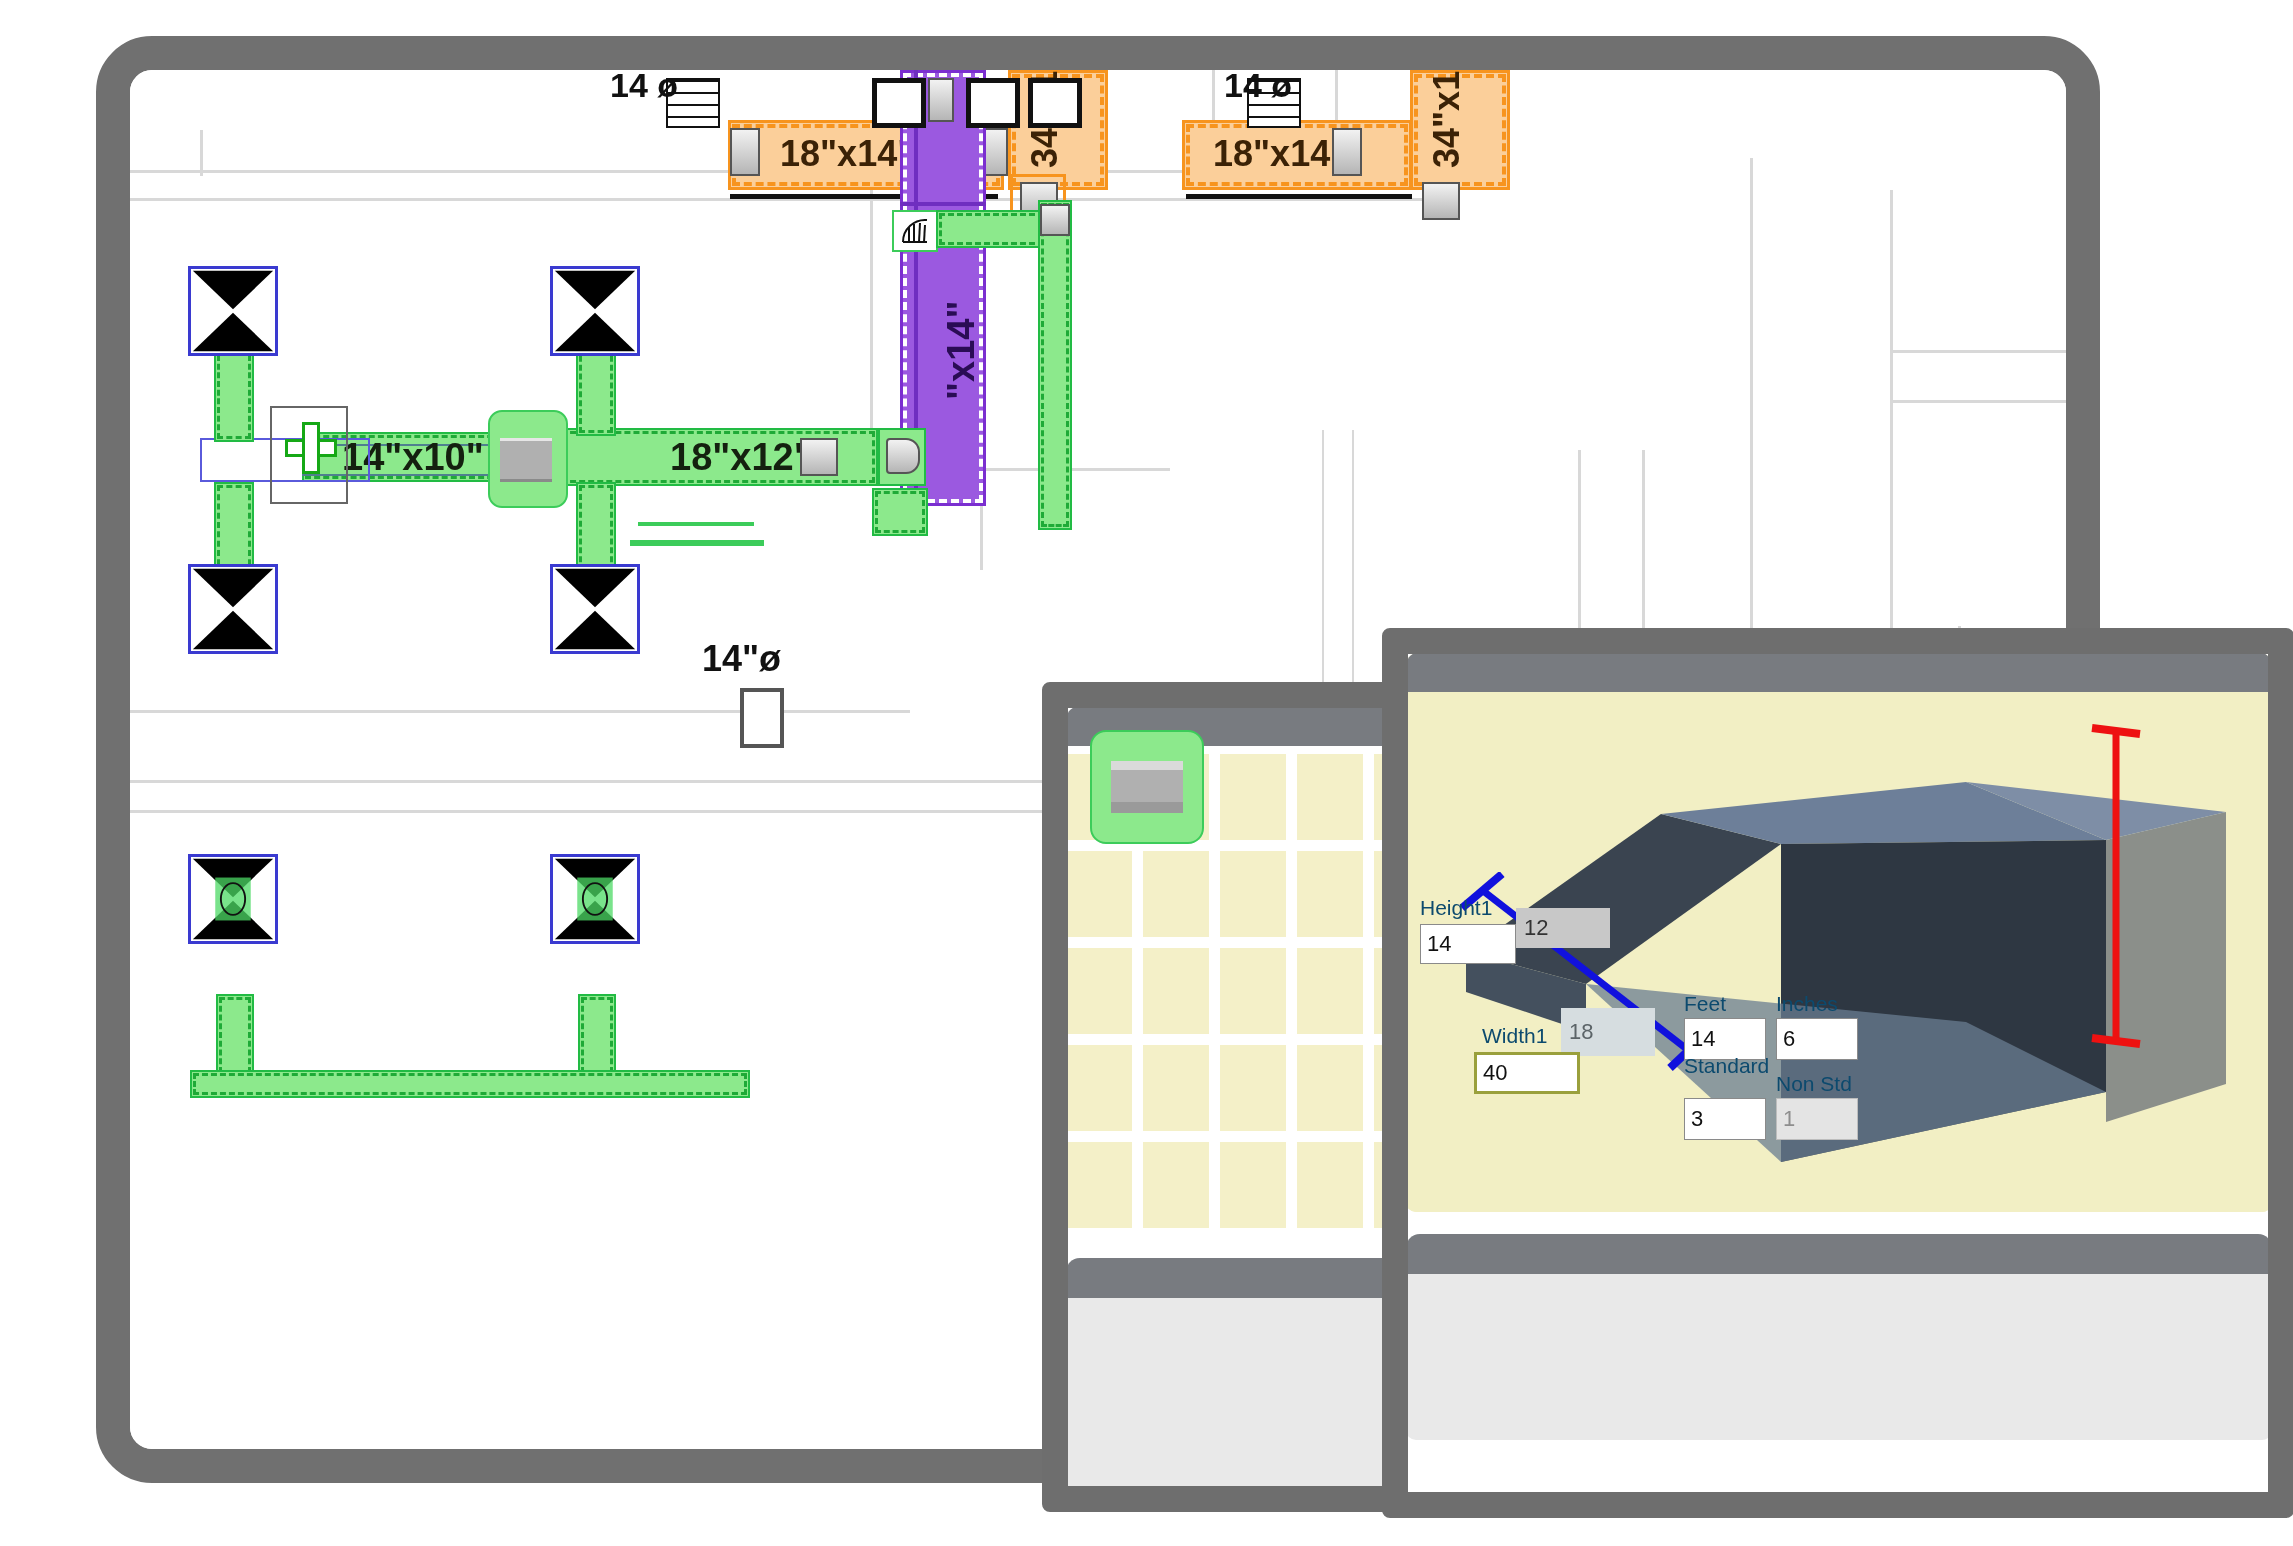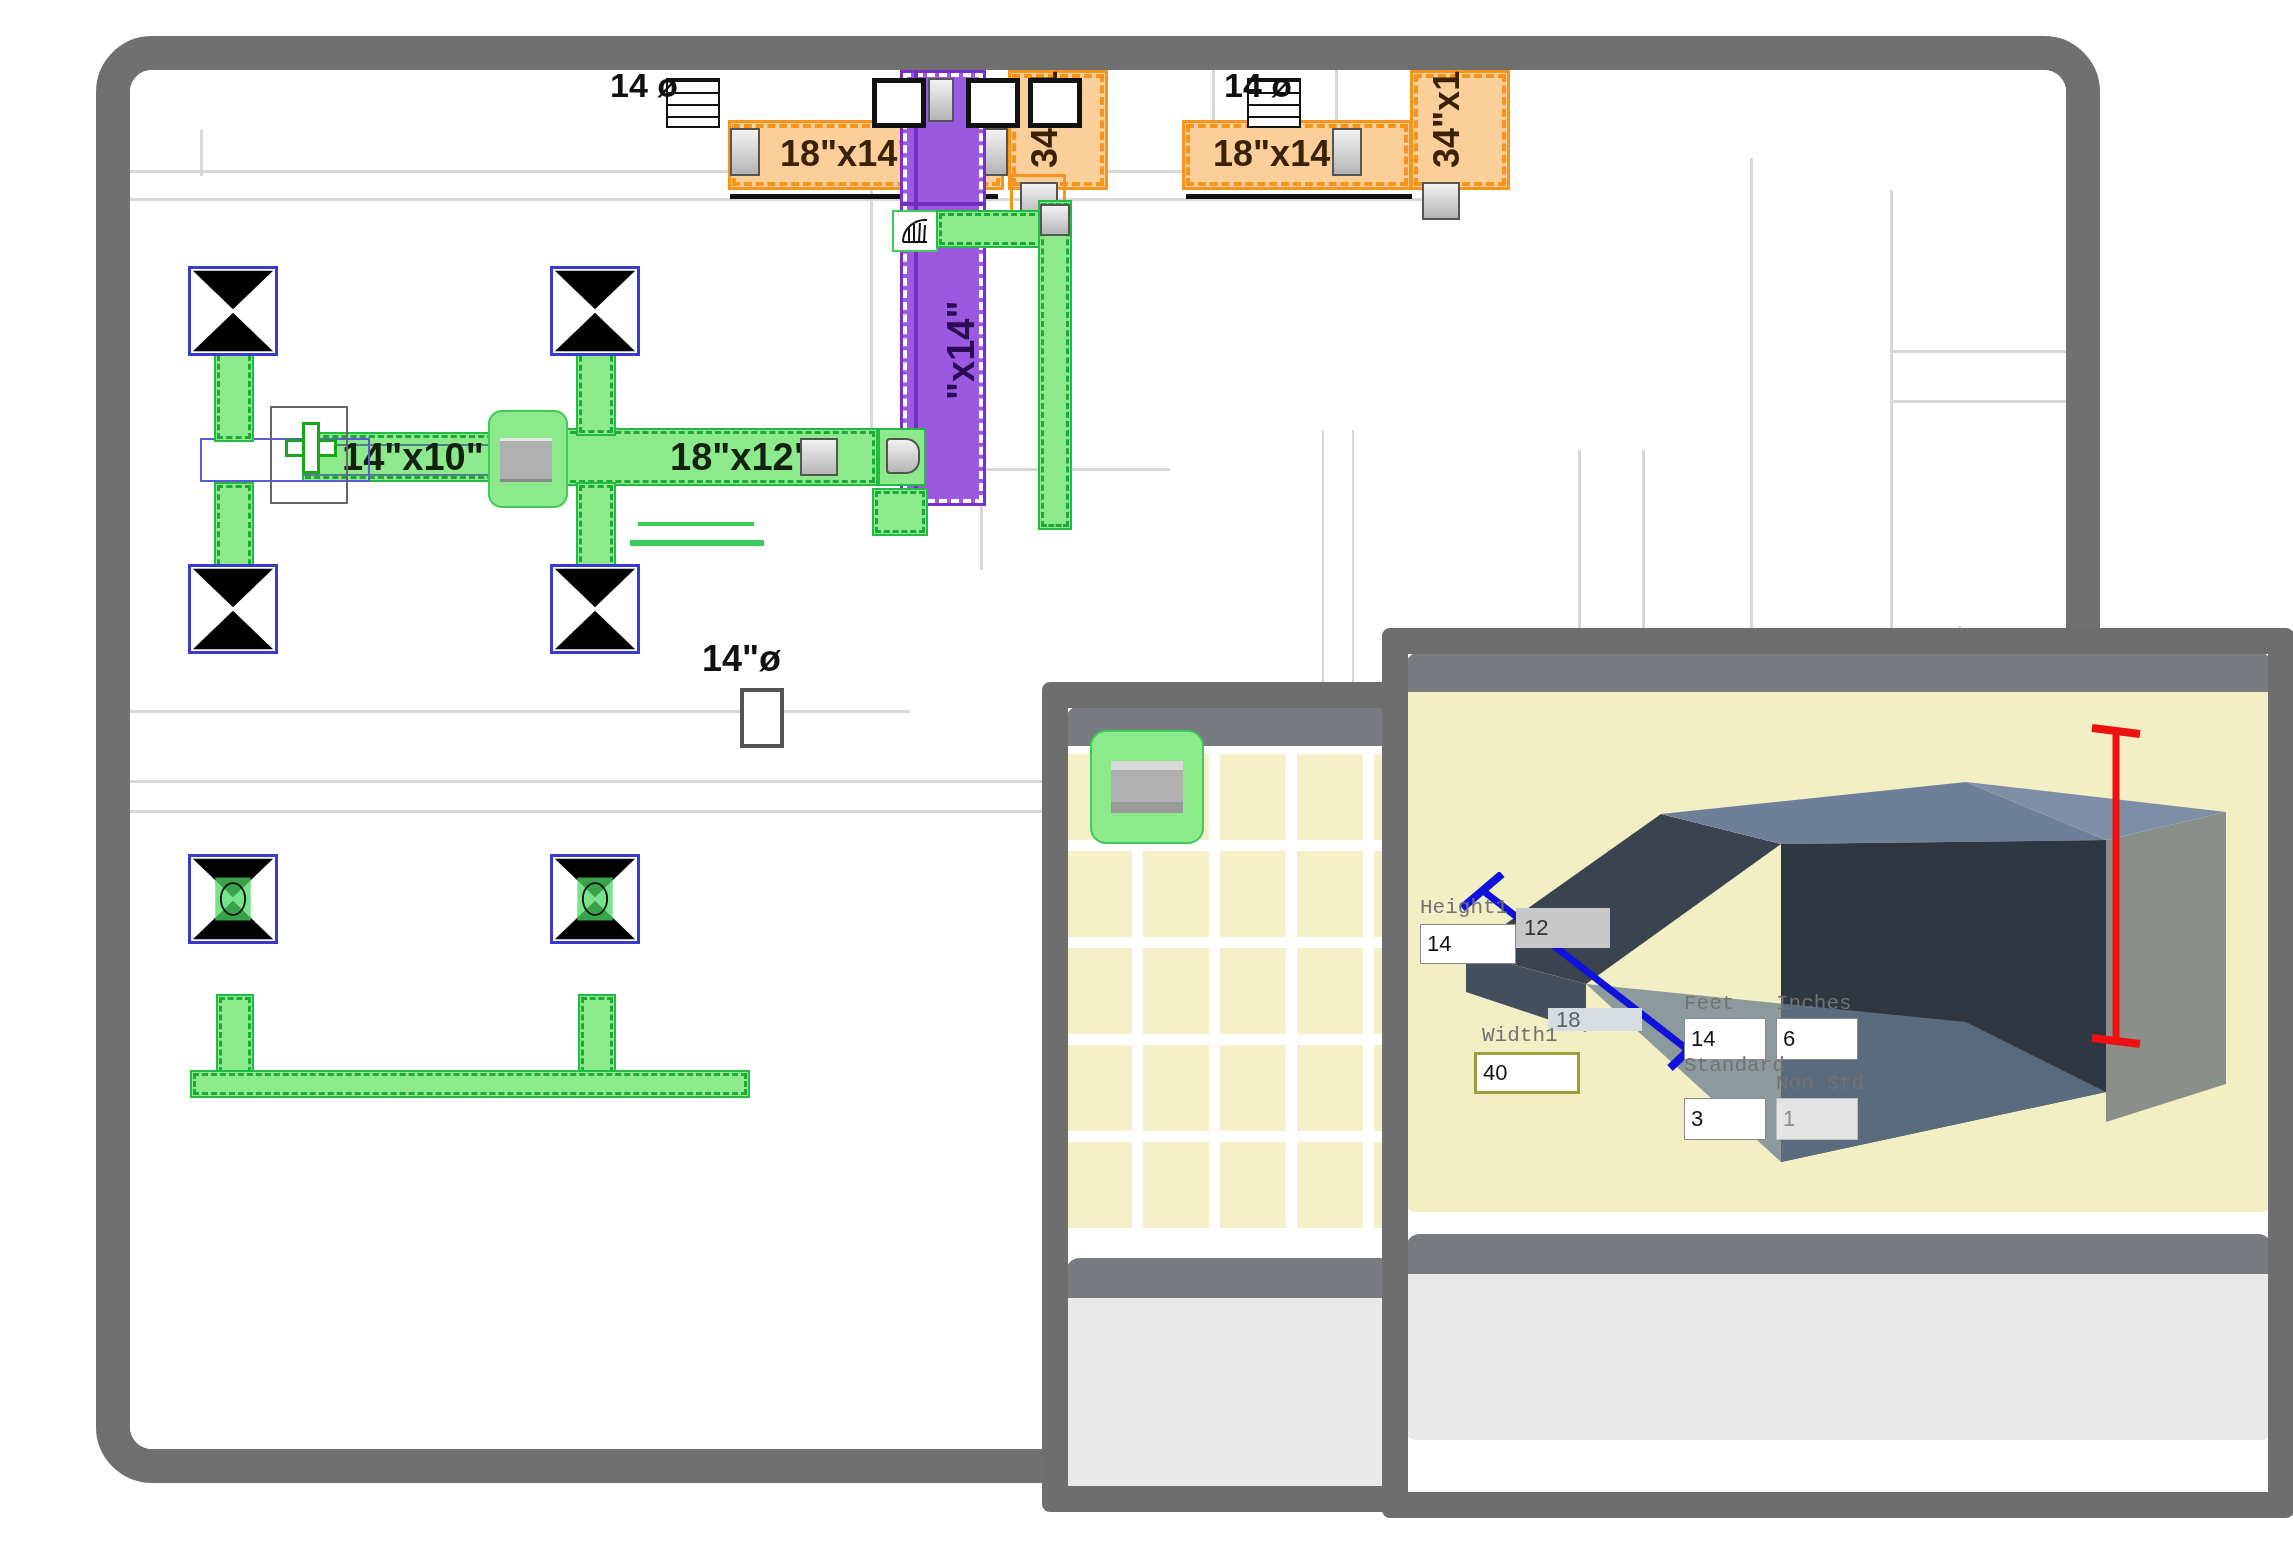--- a/index.html
+++ b/index.html
@@ -79,22 +79,22 @@
   .grid-cell{background:#f4f0c8;}
 
   
   .pal-sel{position:absolute;background:#8ce98c;border:2px solid #3ccc5a;border-radius:16px;
            display:flex;align-items:center;justify-content:center;}
   .pal-icon{width:72px;height:52px;background:#b0b0b0;border-top:9px solid #dadada;border-bottom:11px solid #9a9a9a;box-sizing:border-box;}
 
   
   .duct3d-pane{position:absolute;background:#f2efc4;overflow:hidden;}
 
-  .fld-label{position:absolute;color:#737373;font-size:21px;
-             font-family:Liberation Mono, monospace;white-space:nowrap;}
+  .fld-label{position:absolute;color:#0c4a6e;font-size:21px;
+             font-family:Liberation Sans, sans-serif;white-space:nowrap;}
   .fld-input{position:absolute;background:#ffffff;border:1px solid #8a8a8a;
              box-sizing:border-box;color:#111;font-size:22px;
              font-family:"Liberation Sans","DejaVu Sans",sans-serif;
              display:flex;align-items:center;padding-left:6px;}
   .fld-input.focused{border:3px solid #9aa03c;}
   .fld-input.readonly{background:#e4e4e4;color:#8e8e8e;border:1px solid #bdbdbd;}
   .dim-tag{position:absolute;background:#c8c8c8;color:#333;font-size:22px;
            display:flex;align-items:center;padding-left:8px;
            font-family:"Liberation Sans","DejaVu Sans",sans-serif;}
   .dim-tag.lite{background:#d6dde0;color:#5c6468;}
@@ -360,21 +360,21 @@
         <line x1="6" y1="322" x2="54" y2="328" stroke="#ee1111" stroke-width="8"></line>
       </svg>
 
       <svg width="260" height="200" viewBox="0 0 260 200" aria-hidden="true" style="position:absolute;left:52px;top:180px;">
         <line x1="24" y1="18" x2="230" y2="178" stroke="#1111dd" stroke-width="7"></line>
         <line x1="4" y1="36" x2="44" y2="2" stroke="#1111dd" stroke-width="8"></line>
         <line x1="212" y1="196" x2="250" y2="160" stroke="#1111dd" stroke-width="8"></line>
       </svg>
 
       <div class="dim-tag" style="left:110px;top:216px;width:86px;height:40px;">12</div>
-      <div class="dim-tag lite" style="left:142px;top:316px;width:86px;height:23px;">18</div>
+      <div class="dim-tag lite" style="left:155px;top:316px;width:86px;height:48px;">18</div>
 
       <div class="fld-label" style="left:14px;top:204px;">Height1</div>
       <div class="fld-input" style="left:14px;top:232px;width:96px;height:40px;">14</div>
 
       <div class="fld-label" style="left:68px;top:332px;margin-left:8px;">Width1</div>
       <div class="fld-input focused" style="left:68px;top:360px;width:106px;height:42px;">40</div>
 
       <div class="fld-label" style="left:278px;top:300px;">Feet</div>
       <div class="fld-input" style="left:278px;top:326px;width:82px;height:42px;">14</div>
 

